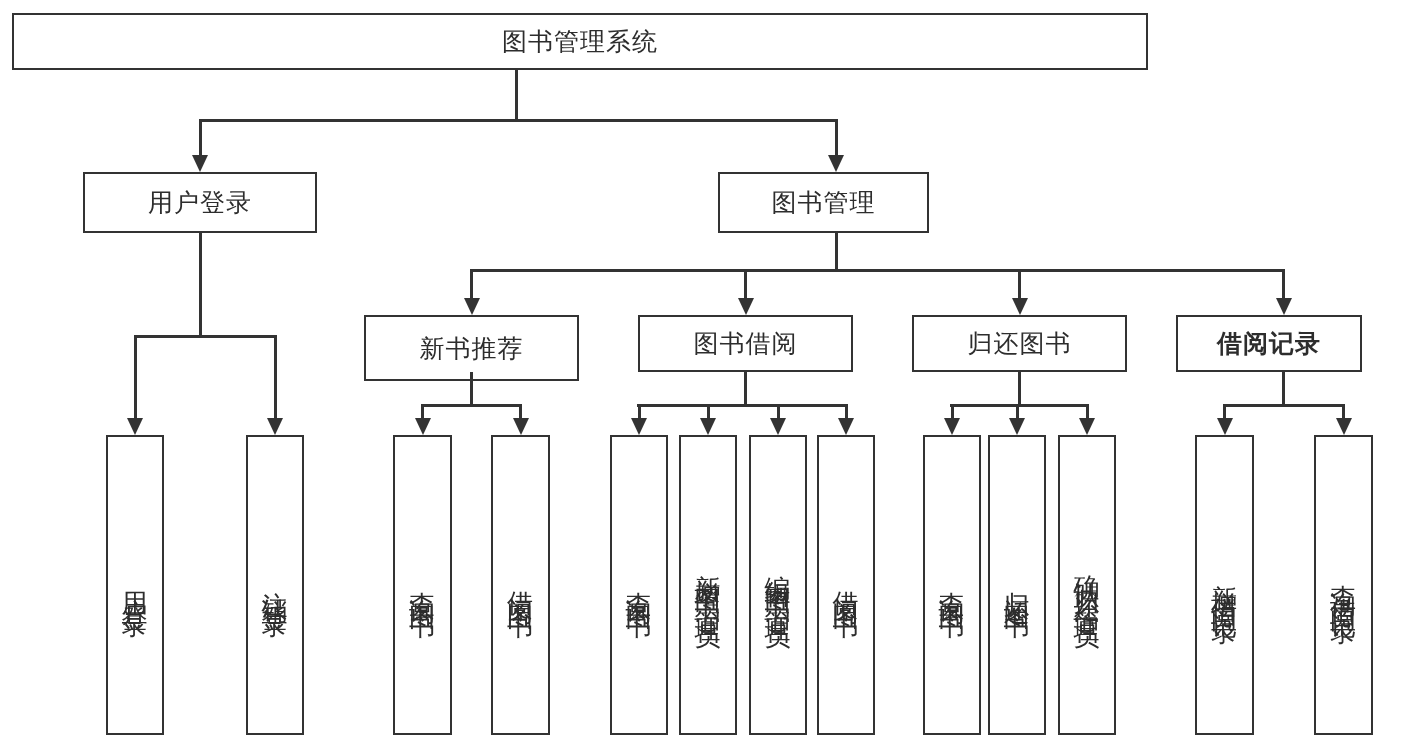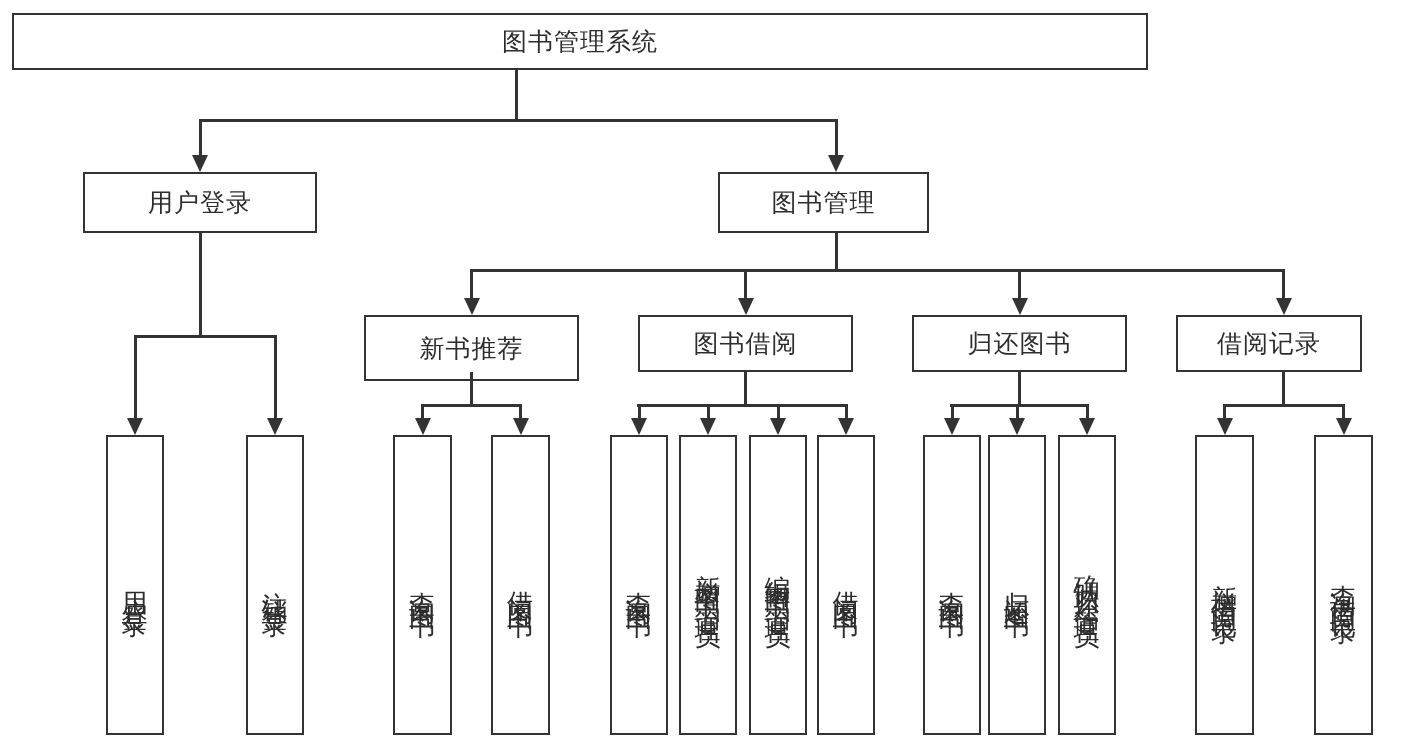--- a/index.html
+++ b/index.html
@@ -77,21 +77,21 @@
 
   <div class="box" style="left:364px;  top:315px; width:215px; height:66px;">
     <span>新书推荐</span>
   </div>
   <div class="box" style="left:638px;  top:315px; width:215px; height:57px;text-align:right;">
     <span>图书借阅</span>
   </div>
   <div class="box" style="left:912px;  top:315px; width:215px; height:57px;">
     <span>归还图书</span>
   </div>
-  <div class="box" style="left:1176px; top:315px; width:186px; height:57px;">
+  <div class="box" style="left:1176px; top:315px; width:186px; height:57px;font-weight:bold;">
     <span>借阅记录</span>
   </div>
 
   <div class="v" style="left:470px;  top:372px; height:35px;"></div>
   <div class="h" style="left:421px;  top:404px; width:101px;"></div>
   <div class="v" style="left:421px;  top:404px; height:16px;"></div>
   <div class="tri" style="left:415px;  top:418px;"></div>
   <div class="v" style="left:519px;  top:404px; height:16px;"></div>
   <div class="tri" style="left:513px;  top:418px;"></div>
 

